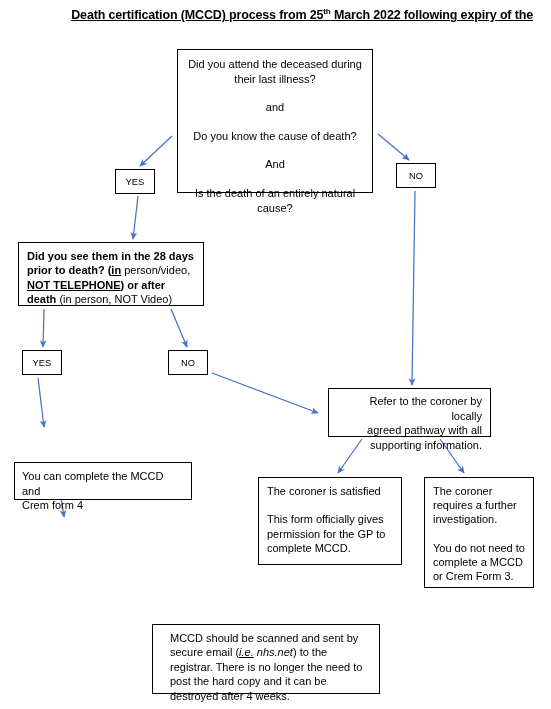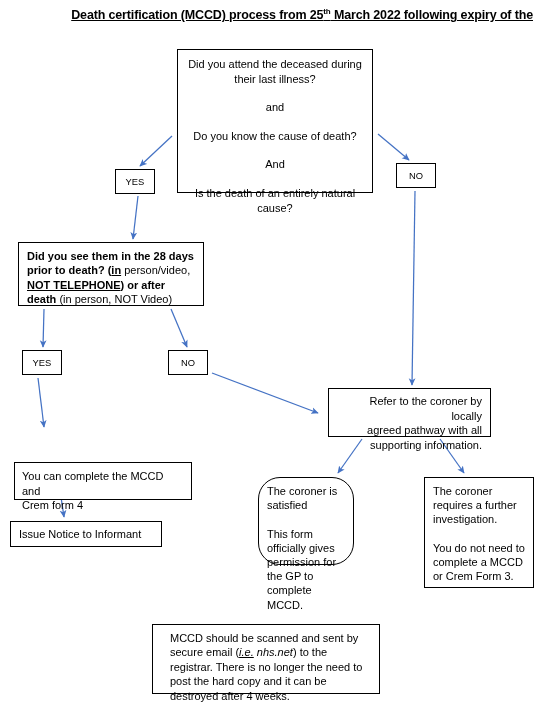--- a/index.html
+++ b/index.html
@@ -87,21 +87,21 @@
   #box-yes2 { left: 22px; top: 350px; width: 40px; height: 25px; }
   #box-no2  { left: 168px; top: 350px; width: 40px; height: 25px; }
 
   #box-mccd-crem { left: 14px; top: 430px; width: 178px; height: 38px; margin-top: 32px; }
   #box-issue-notice { left: 10px; top: 521px; width: 152px; height: 26px; }
   #box-issue-notice .inner { padding: 5px 8px; }
 
   #box-refer-coroner { left: 328px; top: 388px; width: 163px; height: 49px; }
   #box-refer-coroner .inner { padding: 5px 8px; text-align: right; }
 
-  #box-coroner-satisfied { left: 258px; top: 477px; width: 96px; height: 88px; border-radius: 22px; }
+  #box-coroner-satisfied { left: 258px; top: 477px; width: 144px; height: 88px; }
   #box-coroner-satisfied .inner { padding: 6px 8px; line-height: 14.2px; }
 
   #box-coroner-further { left: 424px; top: 477px; width: 110px; height: 111px; }
   #box-coroner-further .inner { padding: 6px 8px; line-height: 14.2px; }
 
   #box-footer-note { left: 152px; top: 624px; width: 228px; height: 70px; padding-left: 8px; }
   #box-footer-note .inner { padding: 6px 9px; line-height: 14.4px; }
 
   .b  { font-weight: bold; }
   .ul { text-decoration: underline; }
@@ -184,25 +184,20 @@
     <span>NO</span>
   </div>
 
   <div class="box lft" id="box-mccd-crem">
     <div class="inner">
       <span>You can complete the MCCD and</span><br>
       <span>Crem form 4</span>
     </div>
   </div>
 
-  <div class="box lft" id="box-issue-notice">
-    <div class="inner">
-      <span>Issue Notice to Informant</span>
-    </div>
-  </div>
 
   <div class="box ctr" id="box-refer-coroner">
     <div class="inner">
       <span>Refer to the coroner by locally</span><br>
       <span>agreed pathway with all</span><br>
       <span>supporting information.</span>
     </div>
   </div>
 
   <div class="box lft" id="box-coroner-satisfied">

